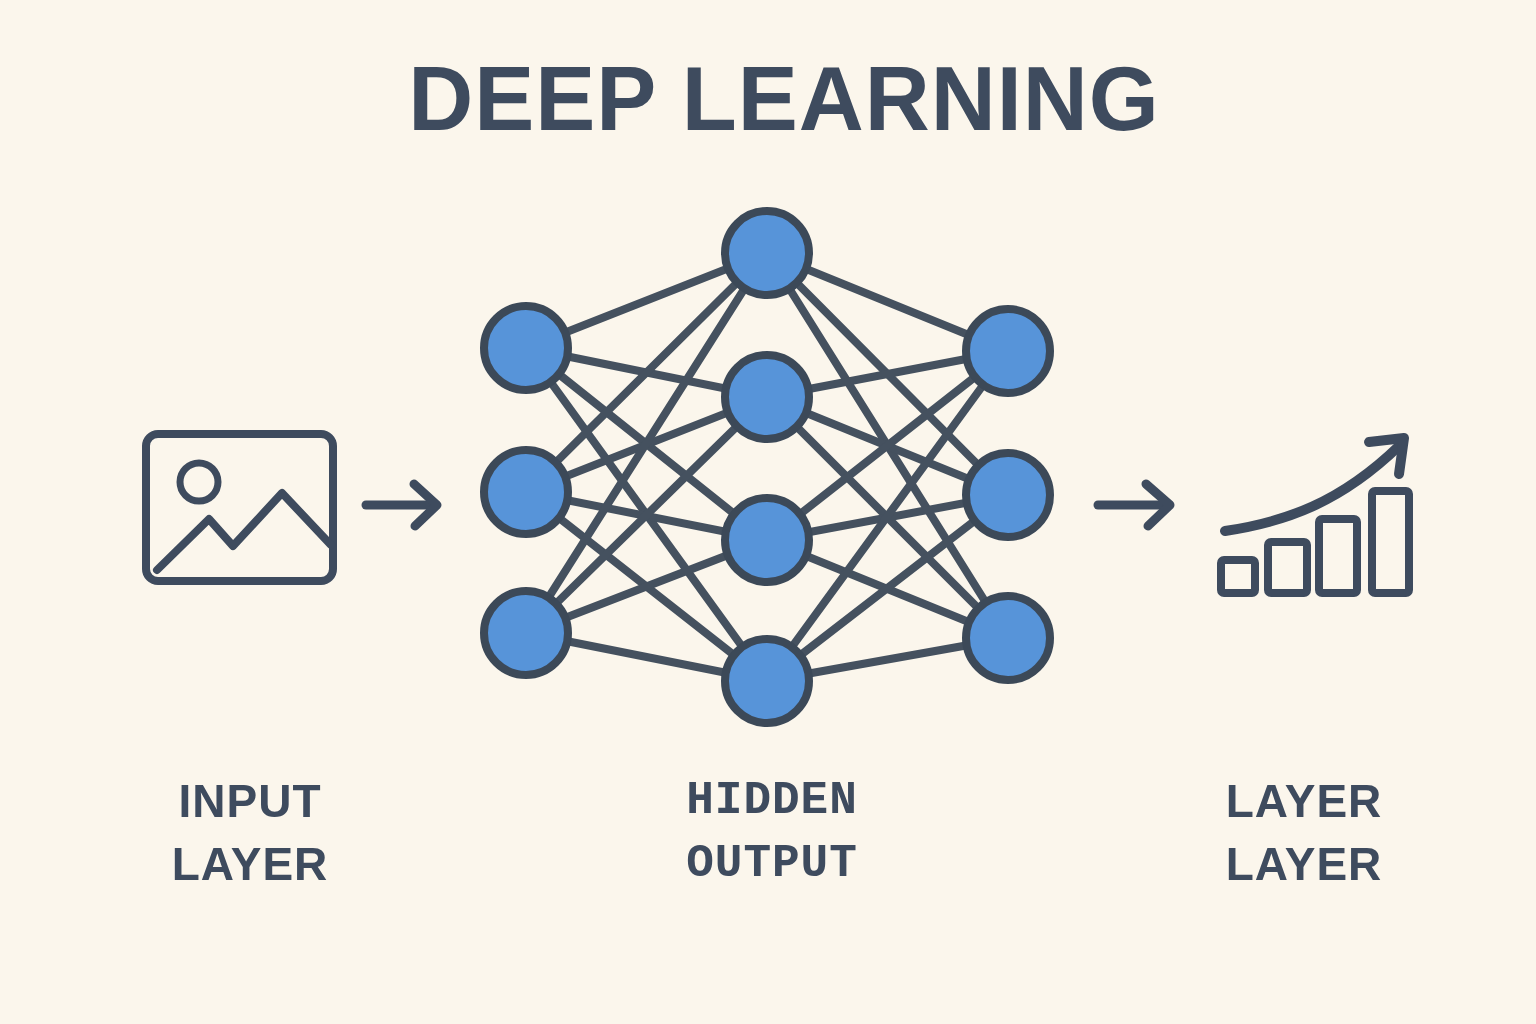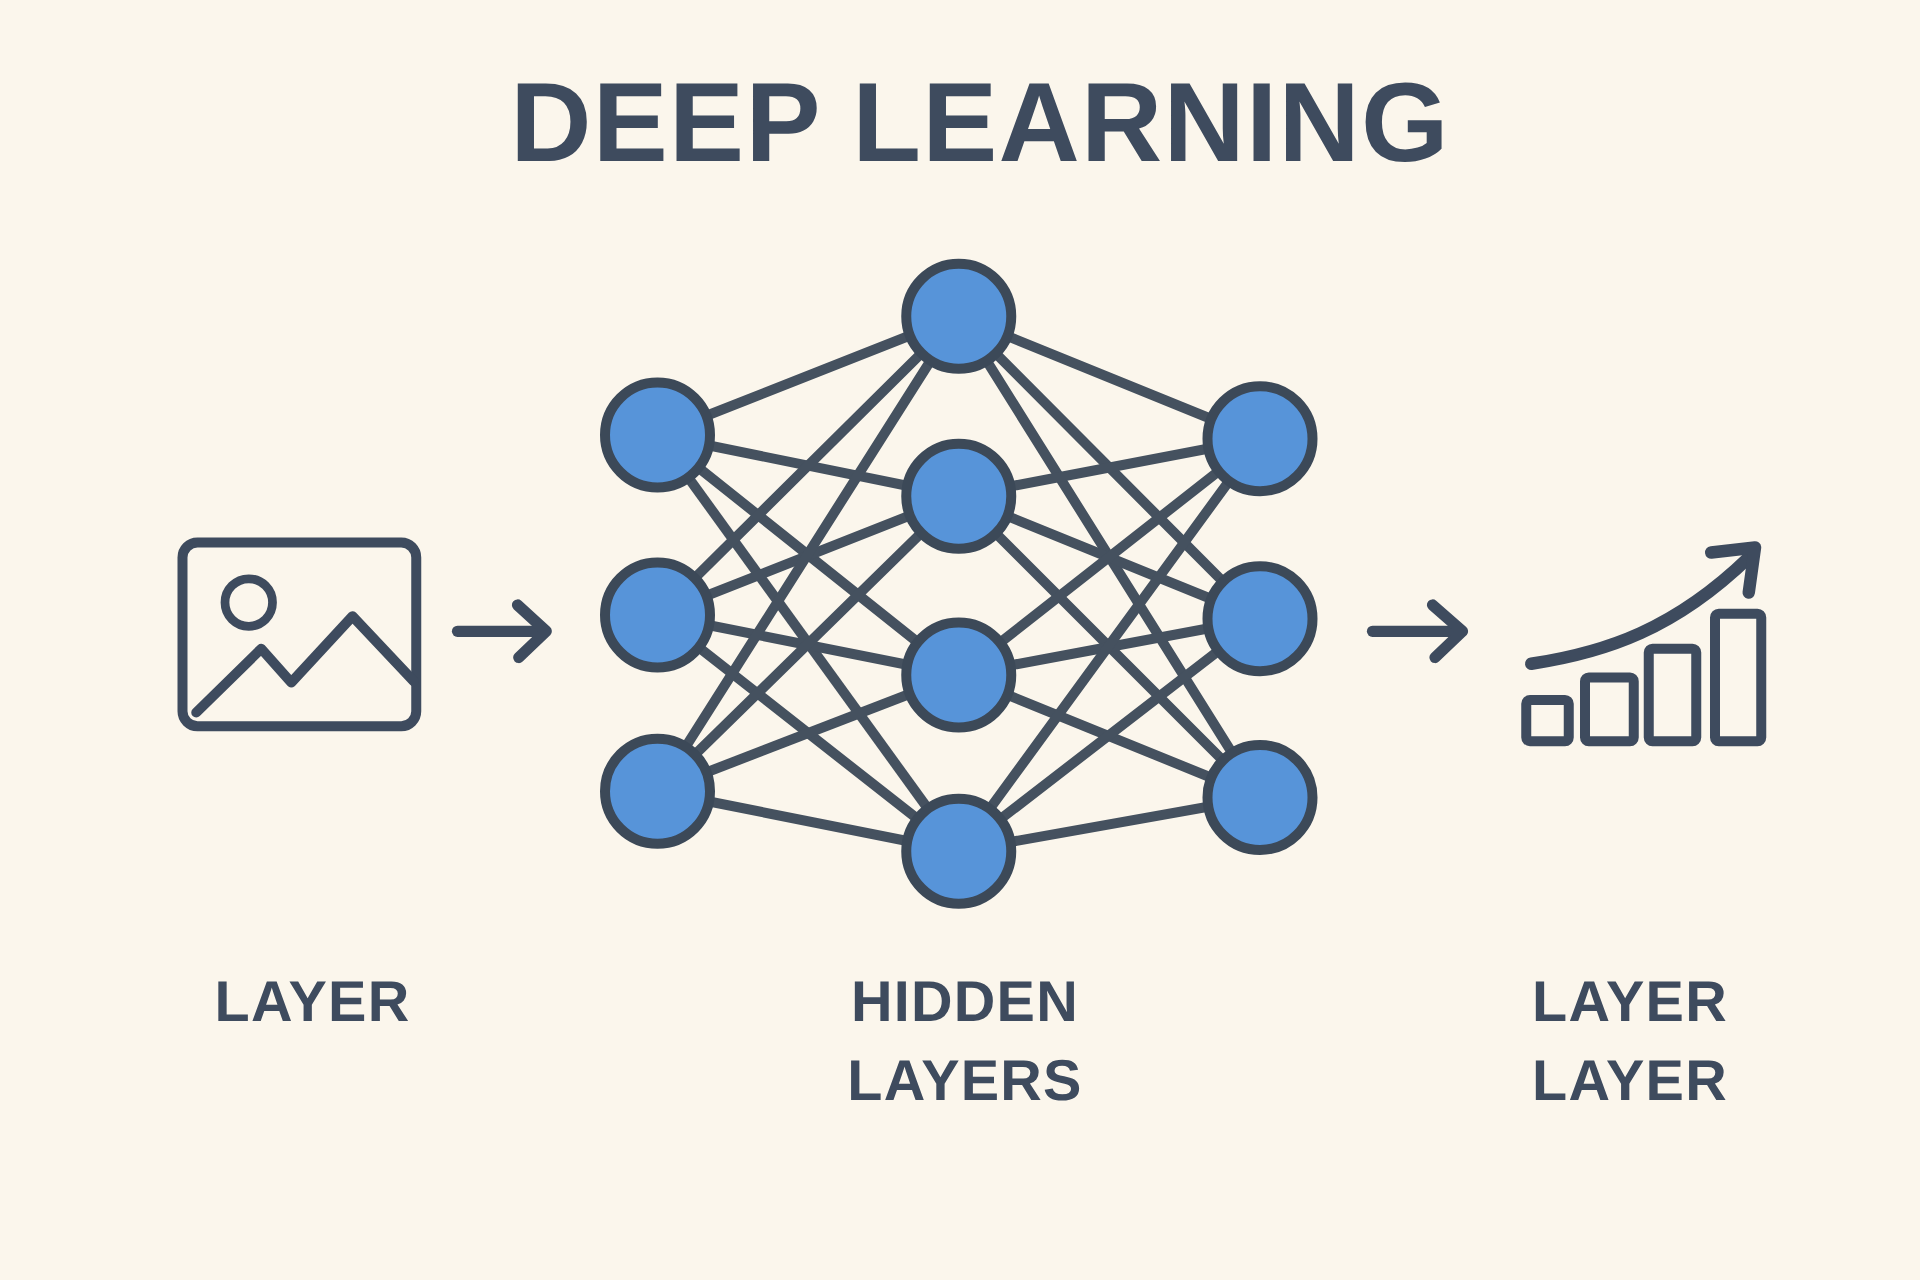--- a/index.html
+++ b/index.html
@@ -57,21 +57,21 @@
     top:770px;
     text-align:center;
     font-weight:bold;
     font-size:46px;
     line-height:63px;
     letter-spacing:1px;
     color:var(--ink);
   }
   .col-label span{display:block;}
   .label-input{left:90px;width:320px;}
-  .label-hidden{left:612px;width:320px;}
+  .label-hidden{left:612px;width:320px;font-family:Liberation Mono, monospace;}
   .label-output{left:1144px;width:320px;}
 </style>
 </head>
 <body>
 
 <div class="canvas">
 
   <h1 class="title">DEEP LEARNING</h1>
 
   <svg class="scene" viewBox="0 0 1536 1024" xmlns="http://www.w3.org/2000/svg">
@@ -133,26 +133,27 @@
       <rect class="icon-stroke" x="1221" y="560" width="34" height="33" rx="3" stroke-width="8"></rect>
       <rect class="icon-stroke" x="1268" y="542" width="39" height="51" rx="3" stroke-width="8"></rect>
       <rect class="icon-stroke" x="1319" y="519" width="38" height="74" rx="3" stroke-width="8"></rect>
       <rect class="icon-stroke" x="1372" y="491" width="37" height="102" rx="3" stroke-width="8"></rect>
       <path class="icon-stroke" d="M1225,531 C1285,522 1340,503 1399,446" stroke-width="10"></path>
       <polyline class="icon-stroke" points="1369,442 1404,438 1399,474" stroke-width="10"></polyline>
     </g>
   </svg>
 
   <div class="col-label label-input">
+    <span>INPUT</span>
     <span>LAYER</span>
   </div>
 
   <div class="col-label label-hidden">
     <span>HIDDEN</span>
-    <span>LAYERS</span>
+    <span>OUTPUT</span>
   </div>
 
   <div class="col-label label-output">
     <span>LAYER</span>
     <span>LAYER</span>
   </div>
 
 </div>
 
 </body></html>

